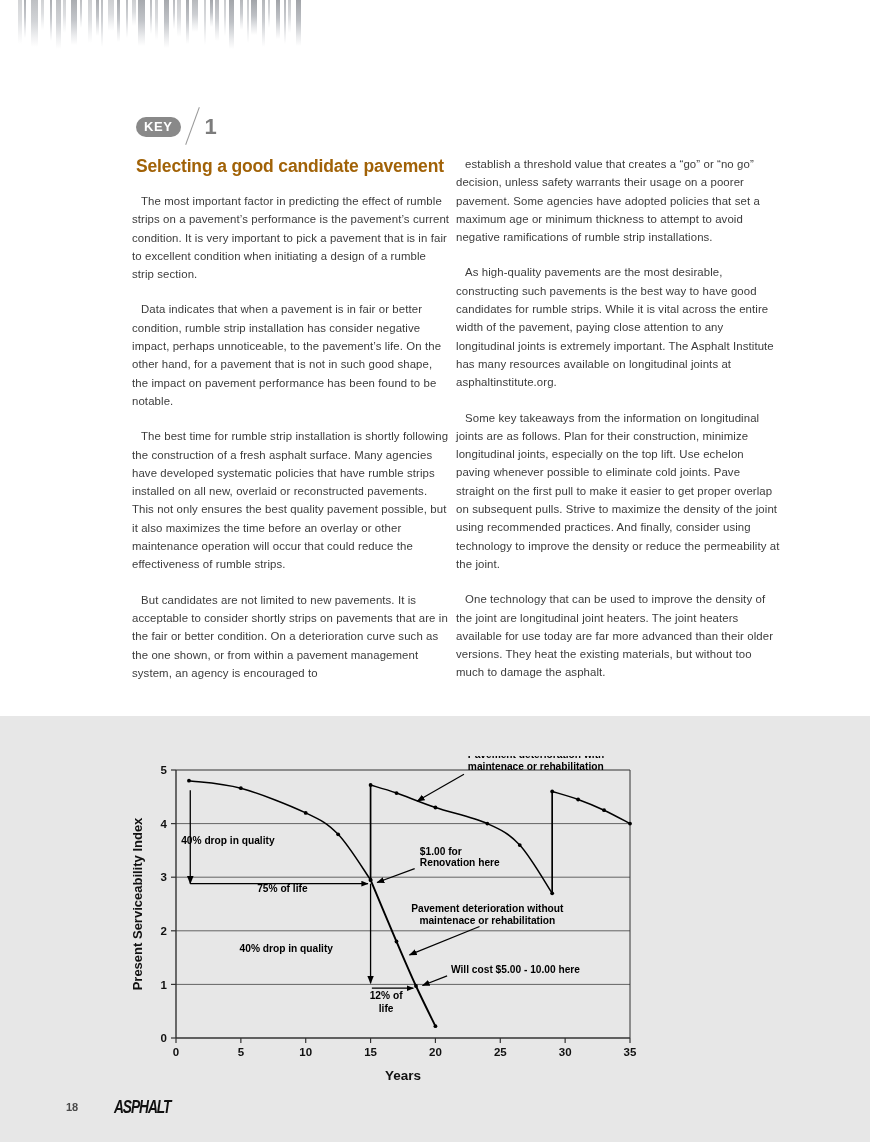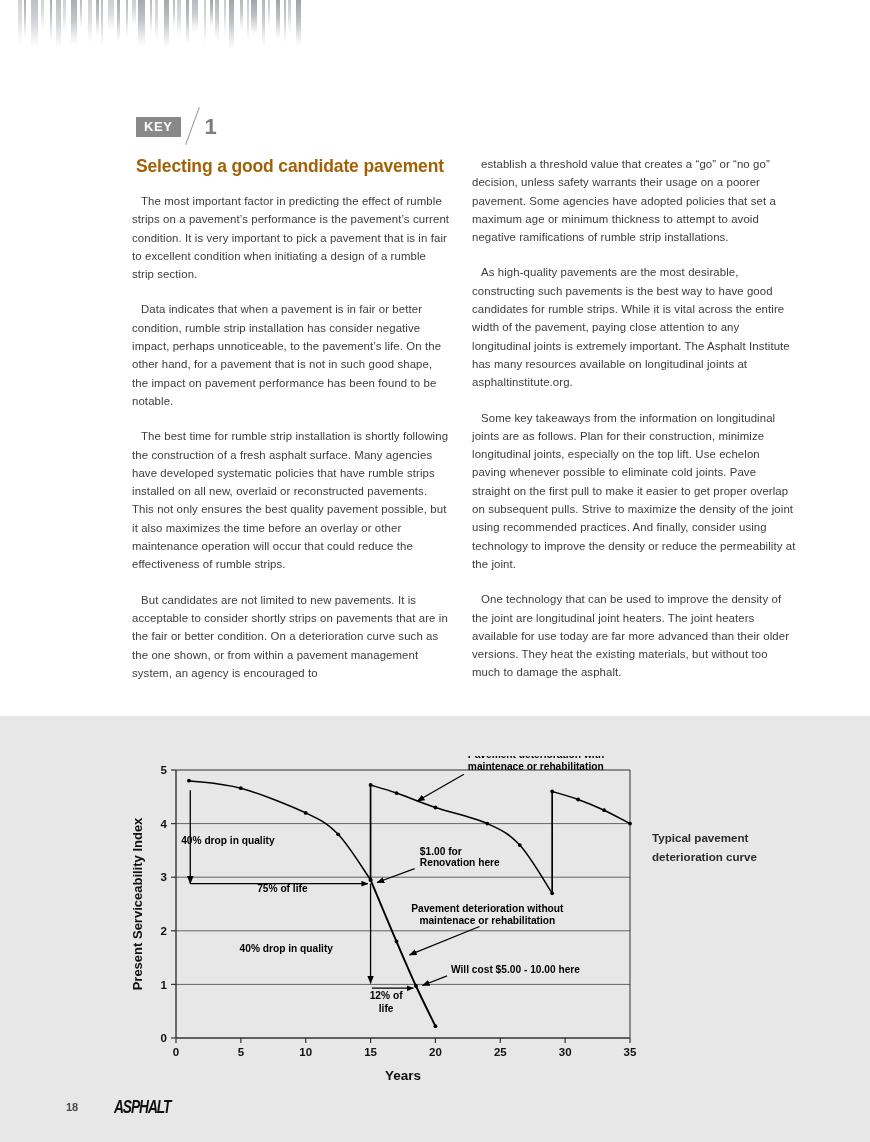--- a/index.html
+++ b/index.html
@@ -44,20 +44,21 @@
     position: relative;
   }
   .key-box {
     background: #898989;
     color: #ffffff;
     font-weight: bold;
     font-size: 13px;
     letter-spacing: 0.6px;
     padding: 3px 8px 4px 8px;
     line-height: 1;
+    border-radius: 10px;
   }
   .key-slash {
     position: absolute;
     left: 56px;
     top: -6px;
     width: 1px;
     height: 40px;
     background: #9a9a9a;
     transform: rotate(20deg);
   }
@@ -84,21 +85,21 @@
     line-height: 18.3px;
     color: #3b3b3b;
     letter-spacing: 0.1px;
   }
   #col-left {
     left: 132px;
     top: 192px;
     width: 318px;
   }
   #col-right {
-    left: 472px;
+    left: 456px;
     top: 155px;
     width: 325px;
   }
   .col p {
     margin: 0 0 17px 0;
     text-indent: 9px;
   }
   .col p:last-child { margin-bottom: 0; }
 
   
@@ -310,19 +311,18 @@
         <text x="258.13714285714286" y="256.272" text-anchor="middle" font-family="&quot;Liberation Sans&quot;, sans-serif" font-size="10.2" font-weight="bold" fill="#000">life</text>
         <text x="291.86285714285714" y="98.688" text-anchor="start" font-family="&quot;Liberation Sans&quot;, sans-serif" font-size="10.2" font-weight="bold" fill="#000">$1.00 for</text>
         <text x="291.86285714285714" y="110.47999999999999" text-anchor="start" font-family="&quot;Liberation Sans&quot;, sans-serif" font-size="10.2" font-weight="bold" fill="#000">Renovation here</text>
         <text x="339.8571428571429" y="2.2080000000000144" text-anchor="start" font-family="&quot;Liberation Sans&quot;, sans-serif" font-size="10.2" font-weight="bold" fill="#000">Pavement deterioration with</text>
         <text x="339.8571428571429" y="14" text-anchor="start" font-family="&quot;Liberation Sans&quot;, sans-serif" font-size="10.2" font-weight="bold" fill="#000">maintenace or rehabilitation</text>
         <text x="359.31428571428575" y="156.04000000000002" text-anchor="middle" font-family="&quot;Liberation Sans&quot;, sans-serif" font-size="10.2" font-weight="bold" fill="#000">Pavement deterioration without</text>
         <text x="359.31428571428575" y="167.83200000000002" text-anchor="middle" font-family="&quot;Liberation Sans&quot;, sans-serif" font-size="10.2" font-weight="bold" fill="#000">maintenace or rehabilitation</text>
         <text x="322.9942857142857" y="216.608" text-anchor="start" font-family="&quot;Liberation Sans&quot;, sans-serif" font-size="10.2" font-weight="bold" fill="#000">Will cost $5.00 - 10.00 here</text>
       </svg>
   </div>
-  <div id="figure-caption">Typical pavement deterioration curve</div>
 </div>
 
 <div id="footer">
   <span id="page-number">18</span>
   <span id="asphalt-logo">ASPHALT</span>
 </div>
 
 </body></html>

